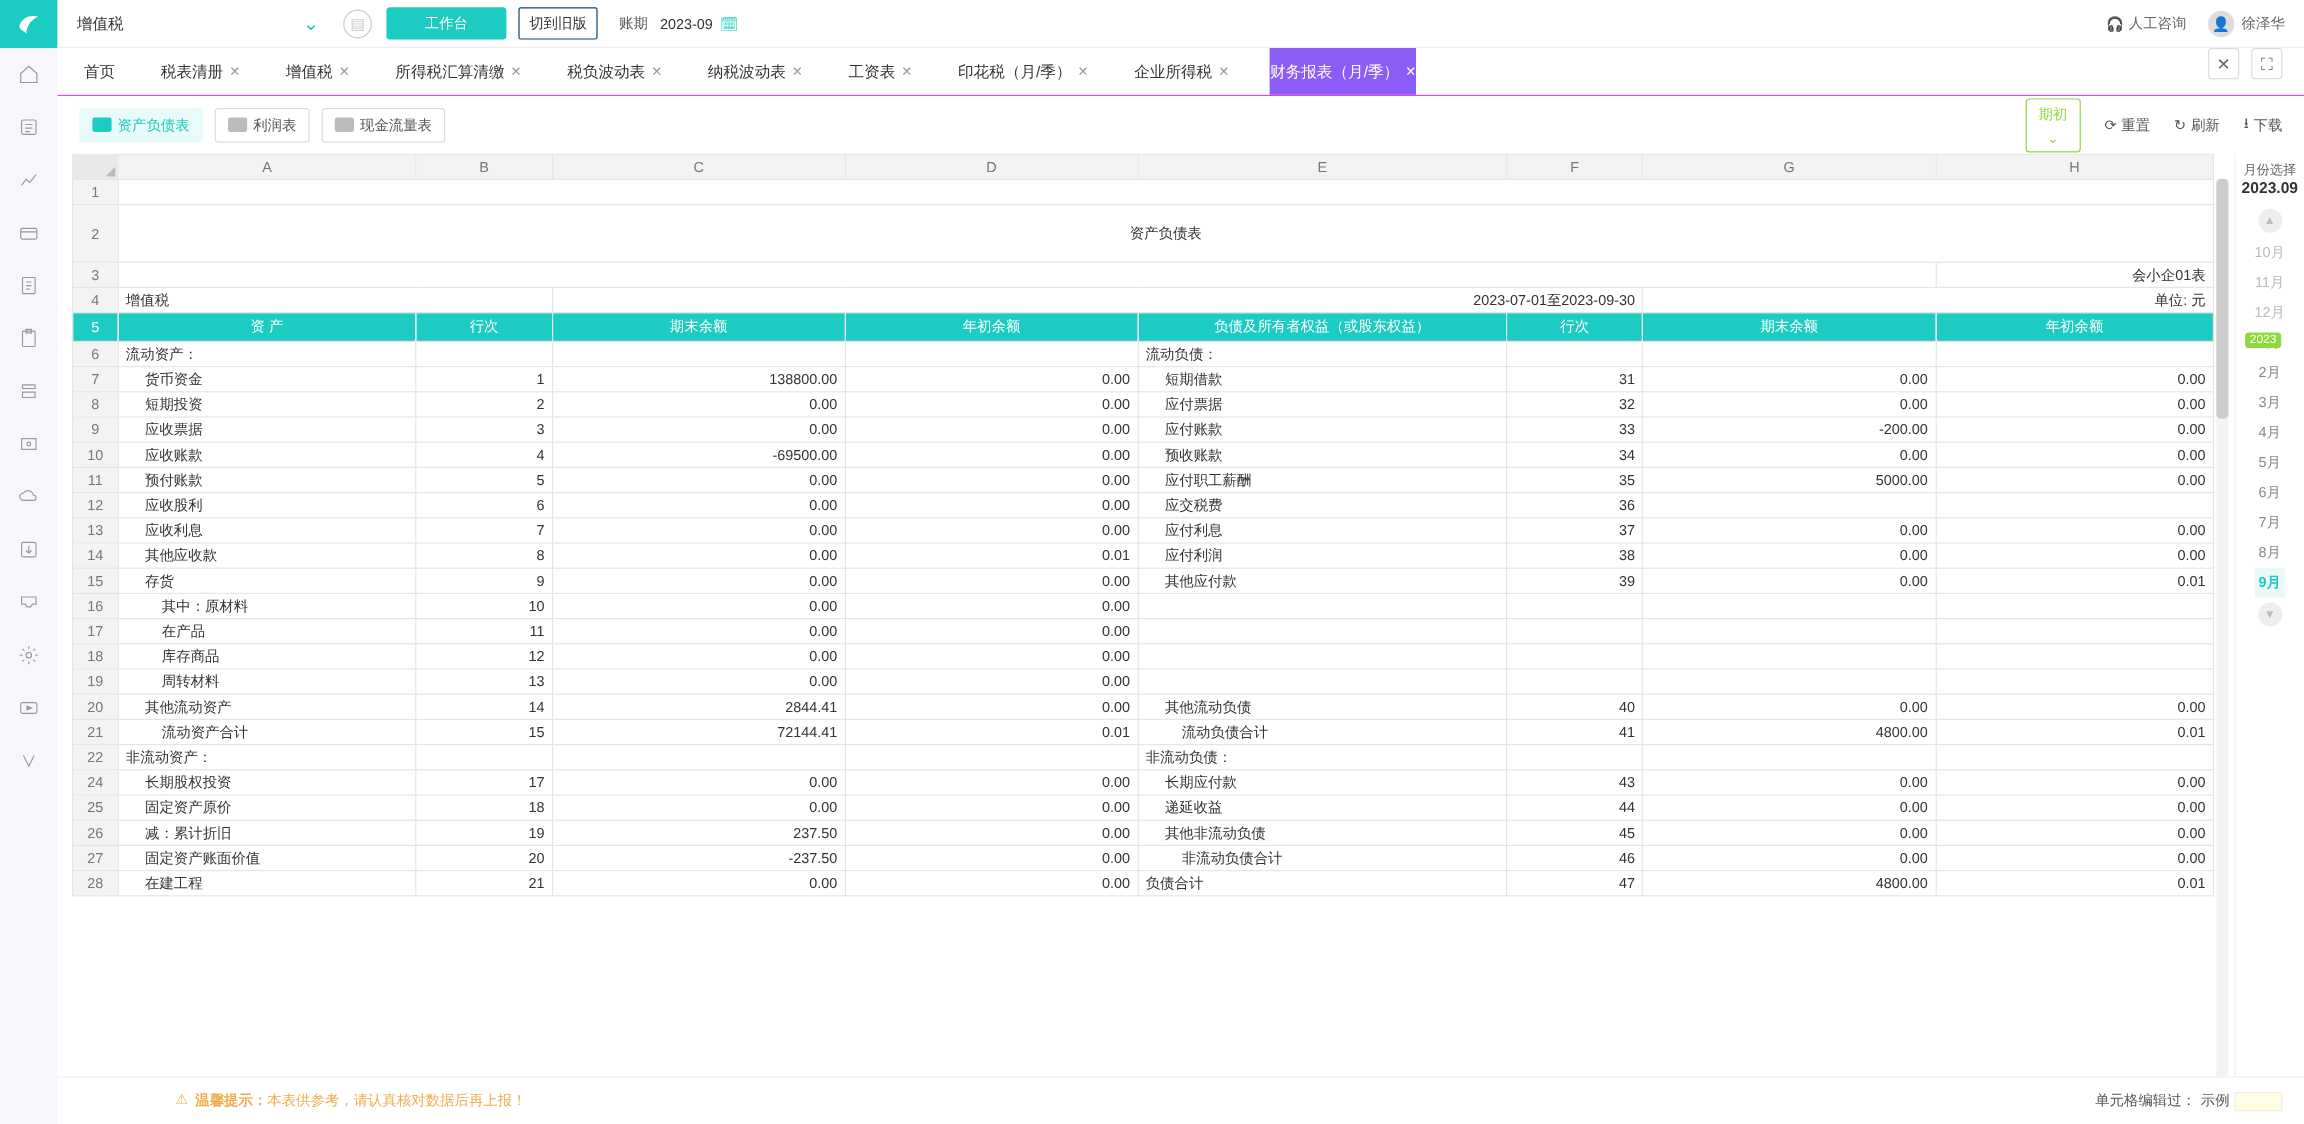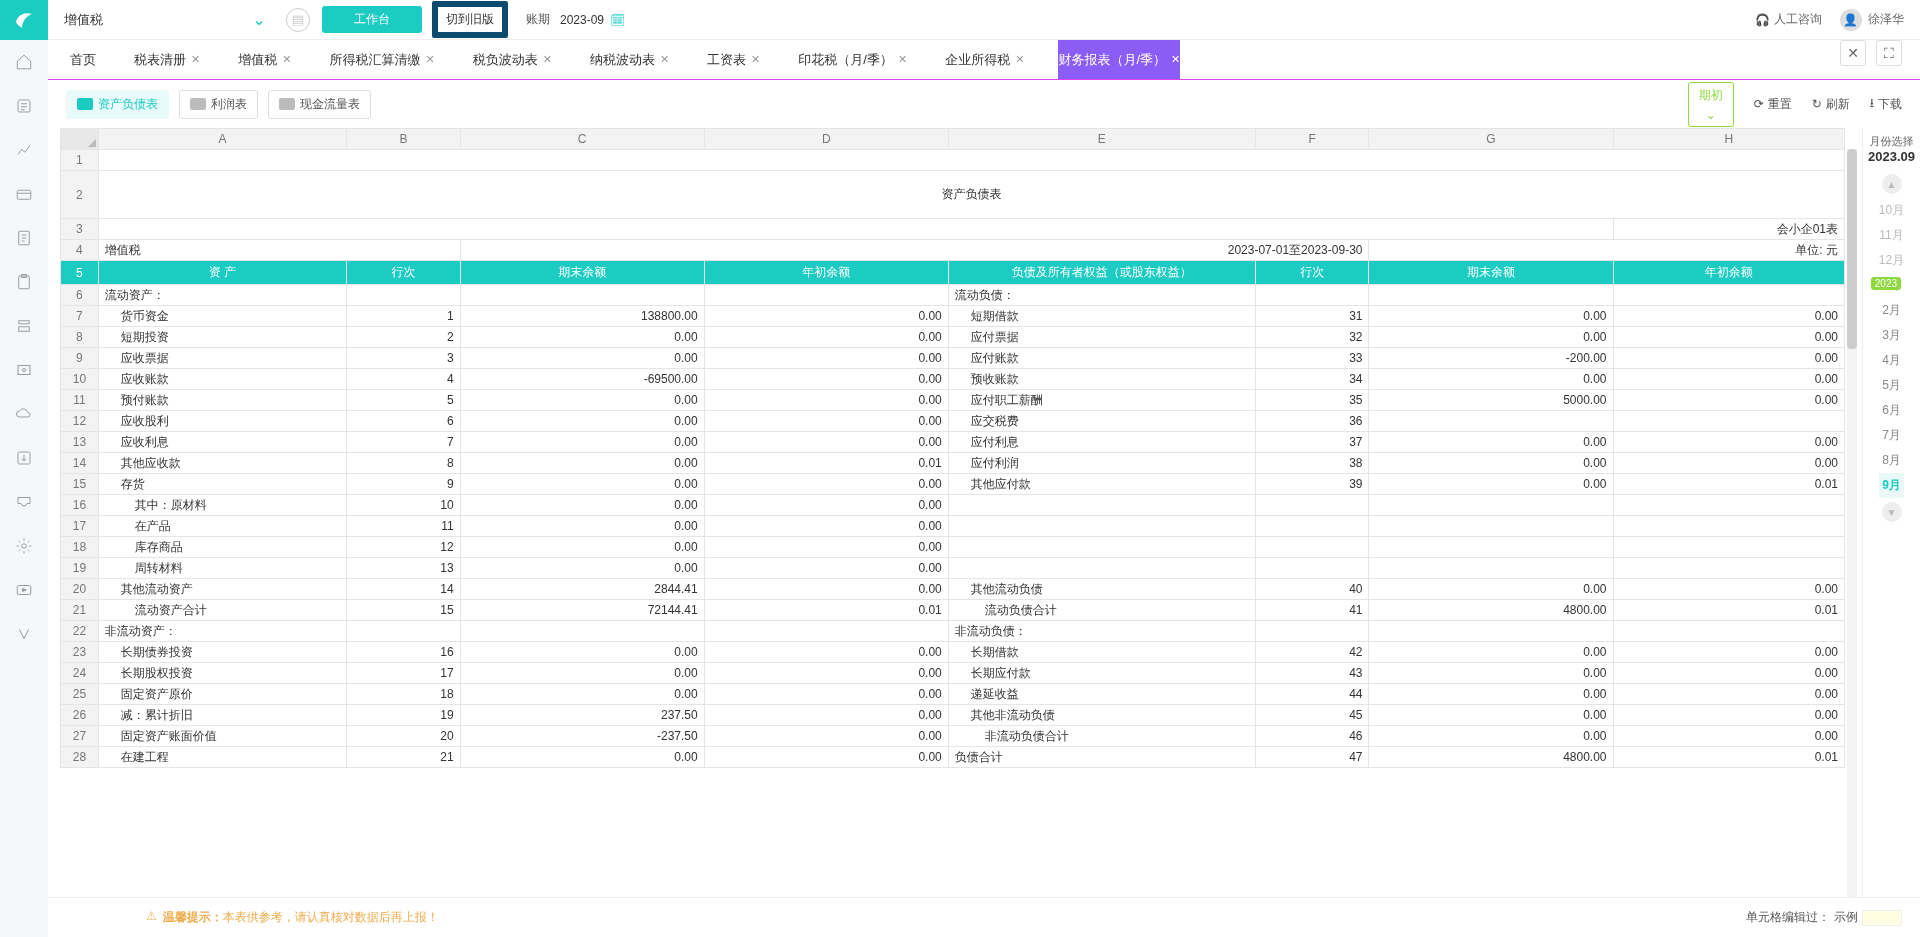--- a/index.html
+++ b/index.html
@@ -11,21 +11,21 @@
 .logo-box svg { width: 24px; height: 24px; fill: #fff; }
 .nav-icon { width: 48px; height: 44px; display: flex; align-items: center; justify-content: center; cursor: pointer; }
 .nav-icon svg { width: 18px; height: 18px; fill: none; stroke: #999; stroke-width: 1.3; }
 
 
 .top-bar { position: absolute; left: 48px; top: 0; right: 0; height: 40px; background: #fff; border-bottom: 1px solid #eee; display: flex; align-items: center; padding: 0 16px; }
 .company-select { width: 210px; color: #333; font-size: 13px; display: flex; align-items: center; justify-content: space-between; padding-right: 8px; }
 .chevron-down { color: #1ccbc2; font-size: 16px; }
 .doc-btn { width: 24px; height: 24px; margin: 0 12px; display: flex; align-items: center; justify-content: center; border: 1.5px solid #ccc; border-radius: 50%; color: #ccc; font-size: 13px; }
 .workbench-btn { background: #1ccbc2; color: #fff; padding: 5px 32px; border-radius: 3px; font-size: 12px; cursor: pointer; }
-.old-version-btn { border: 6px solid #0c4a6e; padding: 4px 8px; margin-left: 10px; border-radius: 2px; font-size: 12px; cursor: pointer; }
+.old-version-btn { border: 1px solid #0c4a6e; padding: 4px 8px; margin-left: 10px; border-radius: 2px; font-size: 12px; cursor: pointer; }
 .period-label { margin-left: 18px; color: #555; }
 .period-value { margin-left: 10px; color: #333; }
 .cal-icon { margin-left: 6px; color: #1ccbc2; }
 .top-right { margin-left: auto; display: flex; align-items: center; gap: 18px; color: #666; }
 .consult { display: flex; align-items: center; gap: 4px; cursor: pointer; }
 .user { display: flex; align-items: center; gap: 6px; cursor: pointer; }
 .avatar { width: 22px; height: 22px; border-radius: 50%; background: #ddd; display:flex; align-items:center; justify-content:center;}
 
 
 .tabs-row { position: absolute; left: 48px; top: 40px; right: 0; height: 40px; background: #fff; border-bottom: 1px solid #d946ef; display: flex; align-items: flex-start; padding: 0 18px; gap: 30px; font-size: 13px; color: #333; }
@@ -523,31 +523,20 @@
           <td class="">非流动资产：</td>
           <td class="cen"></td>
           <td class="num"></td>
           <td class="num"></td>
           <td class="">非流动负债：</td>
           <td class="cen"></td>
           <td class="num"></td>
           <td class="num"></td>
         </tr>
         <tr>
-          <td class="rn">23</td>
-          <td class="indent1">长期债券投资</td>
-          <td class="cen">16</td>
-          <td class="num">0.00</td>
-          <td class="num">0.00</td>
-          <td class="indent1">长期借款</td>
-          <td class="cen">42</td>
-          <td class="num">0.00</td>
-          <td class="num">0.00</td>
-        </tr>
-        <tr>
           <td class="rn">24</td>
           <td class="indent1">长期股权投资</td>
           <td class="cen">17</td>
           <td class="num">0.00</td>
           <td class="num">0.00</td>
           <td class="indent1">长期应付款</td>
           <td class="cen">43</td>
           <td class="num">0.00</td>
           <td class="num">0.00</td>
         </tr>

